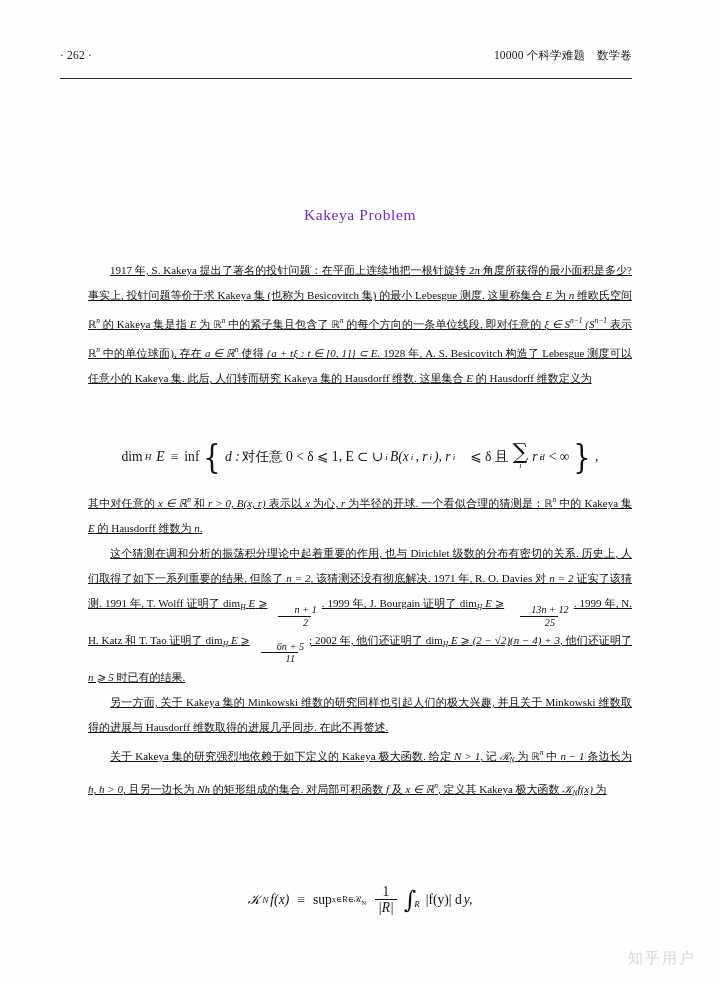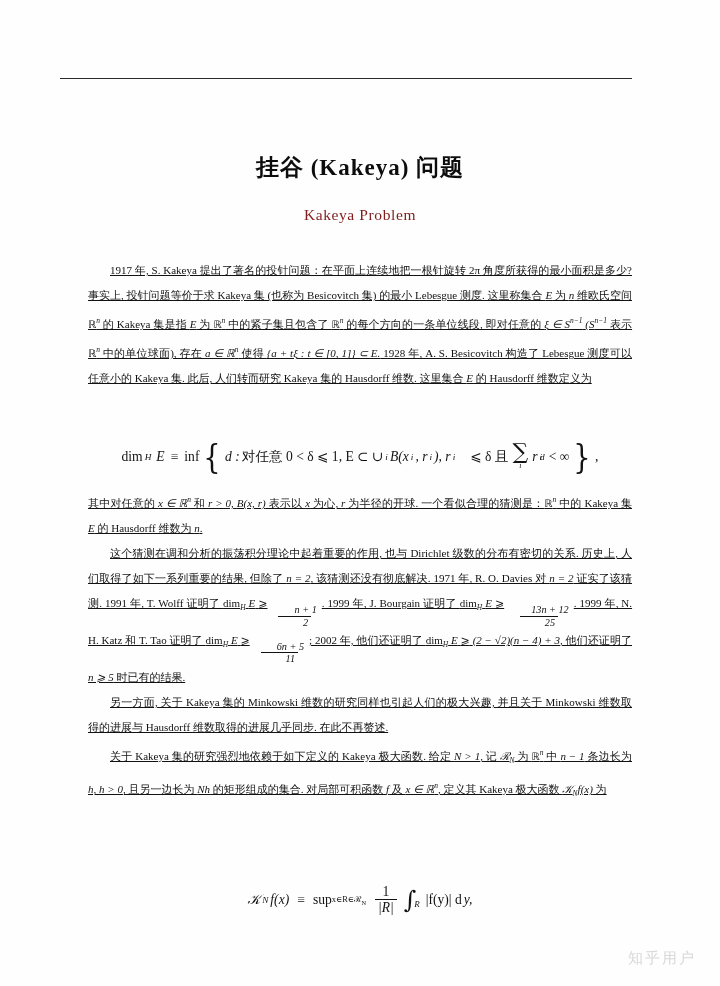--- a/index.html
+++ b/index.html
@@ -61,21 +61,21 @@
     color: #0d0d0d;
   }
   .doc-subtitle {
     position: absolute;
     left: 0;
     top: 206px;
     width: 720px;
     text-align: center;
     font-size: 15.5px;
     letter-spacing: 0.6px;
-    color: #7f1d1d;
+    color: #6d28d9;
   }
 
   
   .body-col {
     position: absolute;
     left: 88px;
     top: 258px;
     width: 544px;
   }
   p.para {
@@ -180,23 +180,26 @@
     font-family: "DejaVu Sans", sans-serif;
     user-select: none;
     text-align: right;
   }
 </style>
 </head>
 <body>
 
 <div class="page">
 
+  <div class="runhead">
+    <span class="runhead-folio">· 262 ·</span>
+    <span class="runhead-title">10000 个科学难题　数学卷</span>
+  </div>
   <div class="runhead-rule"></div>
 
-  <div class="doc-title">挂谷 (Kakeya) 问题</div>
   <div class="doc-subtitle">Kakeya Problem</div>
 
   <div class="body-col">
 
     <p class="para"><span>1917 年, S. Kakeya 提出了著名的投针问题：在平面上连续地把一根针旋转 2π 角度所获得的最小面积是多少? 事实上, 投针问题等价于求 Kakeya 集 (也称为 Besicovitch 集) 的最小 Lebesgue 测度. 这里称集合 </span><span class="mathv">E</span><span> 为 </span><span class="mathv">n</span><span> 维欧氏空间 </span><span class="bb">ℝ</span><sup class="ex">n</sup><span> 的 Kakeya 集是指 </span><span class="mathv">E</span><span> 为 </span><span class="bb">ℝ</span><sup class="ex">n</sup><span> 中的紧子集且包含了 </span><span class="bb">ℝ</span><sup class="ex">n</sup><span> 的每个方向的一条单位线段, 即对任意的 </span><span class="mathv">ξ ∈ S</span><sup class="ex up">n−1</sup> <span class="mathv">(S</span><sup class="ex up">n−1</sup><span> 表示 </span><span class="bb">ℝ</span><sup class="ex">n</sup><span> 中的单位球面), 存在 </span><span class="mathv">a ∈ ℝ</span><sup class="ex">n</sup><span> 使得 </span><span class="mathv">{a + tξ : t ∈ [0, 1]} ⊂ E.</span><span> 1928 年, A. S. Besicovitch 构造了 Lebesgue 测度可以任意小的 Kakeya 集. 此后, 人们转而研究 Kakeya 集的 Hausdorff 维数. 这里集合 </span><span class="mathv">E</span><span> 的 Hausdorff 维数定义为</span></p>
 
   </div>
 
   <div class="display" style="top:443px;">
     <span class="dispinner">

